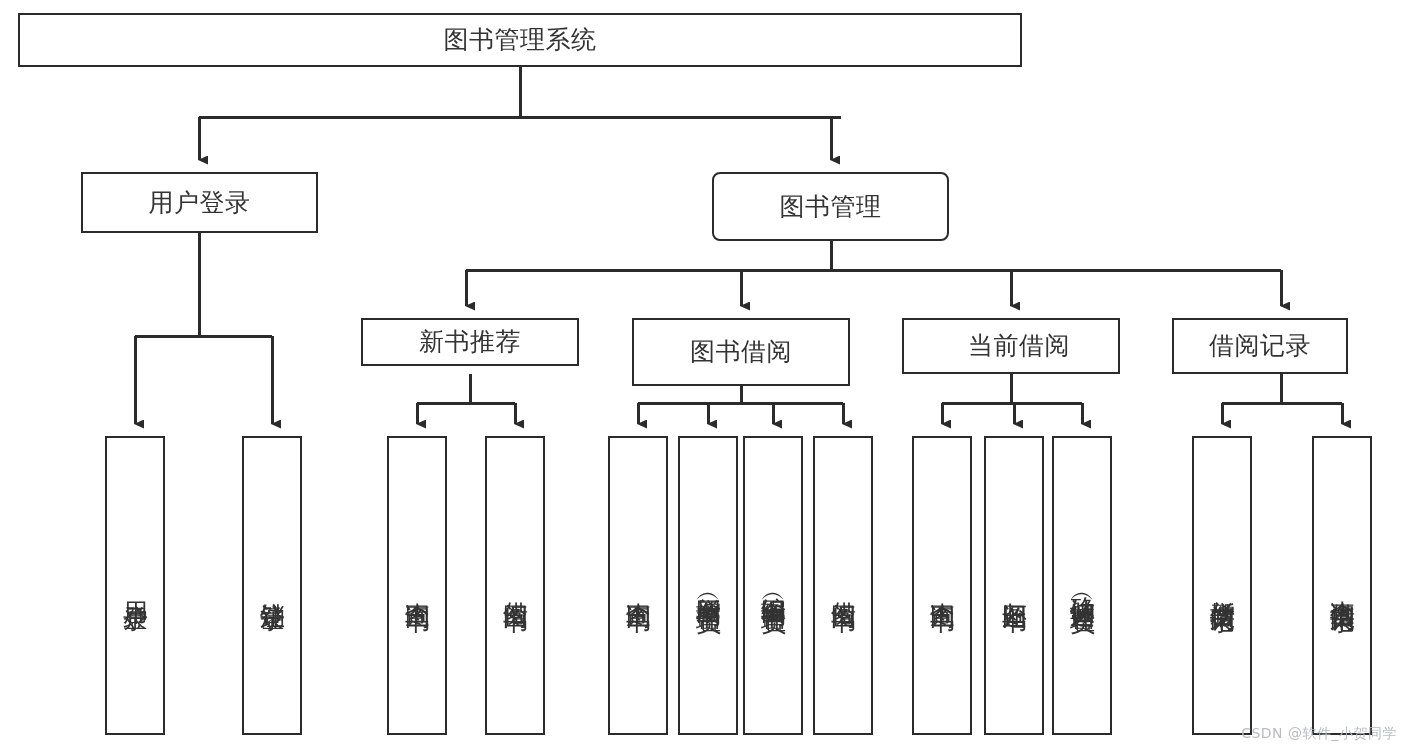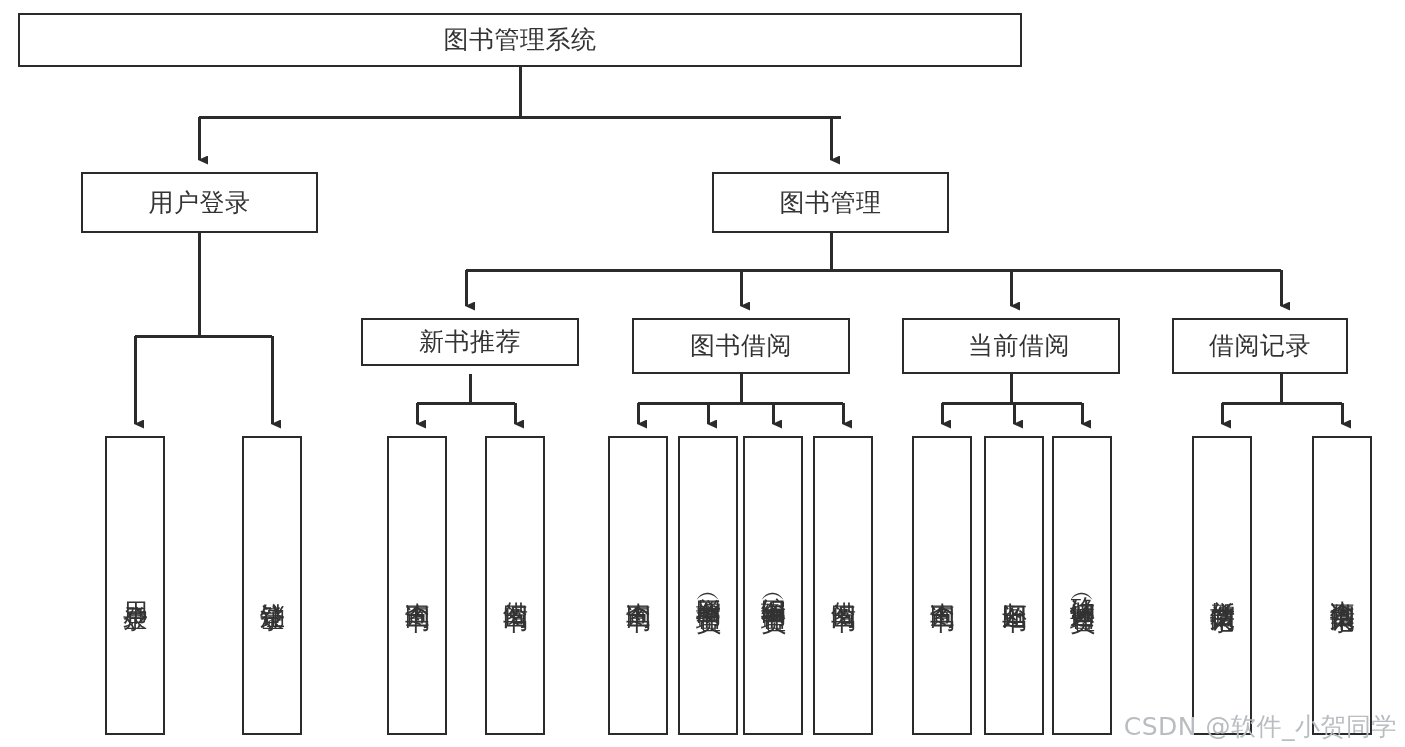--- a/index.html
+++ b/index.html
@@ -55,21 +55,21 @@
   .node.vert .vlabel {
     writing-mode: vertical-rl;
     text-orientation: upright;
     display: block;
     white-space: nowrap;
   }
   .watermark {
     position: absolute;
     right: 8px;
     bottom: 4px;
-    font-size: 25px;
+    font-size: 14px;
     color: #b9bcc0;
     letter-spacing: 0.5px;
     white-space: nowrap;
     user-select: none;
   }
 </style>
 </head>
 <body>
 
 <div id="diagram-root">
@@ -124,28 +124,28 @@
     </g>
   </svg>
 
   <div class="node horiz" style="left:18px; top:13px; width:1004px; height:54px;">
     <span>图书管理系统</span>
   </div>
 
   <div class="node horiz" style="left:81px; top:172px; width:237px; height:61px;">
     <span>用户登录</span>
   </div>
-  <div class="node horiz" style="left:712px; top:172px; width:237px; height:61px;">
+  <div class="node horiz" style="left:712px; top:172px; width:237px; height:69px;border-radius:8px;">
     <span>图书管理</span>
   </div>
 
   <div class="node horiz" style="left:361px; top:318px; width:218px; height:48px;">
     <span>新书推荐</span>
   </div>
-  <div class="node horiz" style="left:632px; top:318px; width:218px; height:56px;">
+  <div class="node horiz" style="left:632px; top:318px; width:218px; height:68px;">
     <span>图书借阅</span>
   </div>
   <div class="node horiz" style="left:902px; top:318px; width:218px; height:56px;padding-left:16px;">
     <span>当前借阅</span>
   </div>
   <div class="node horiz" style="left:1172px; top:318px; width:176px; height:56px;">
     <span>借阅记录</span>
   </div>
 
   <div class="node vert" style="left:105px; top:436px; width:60px; height:299px;">

